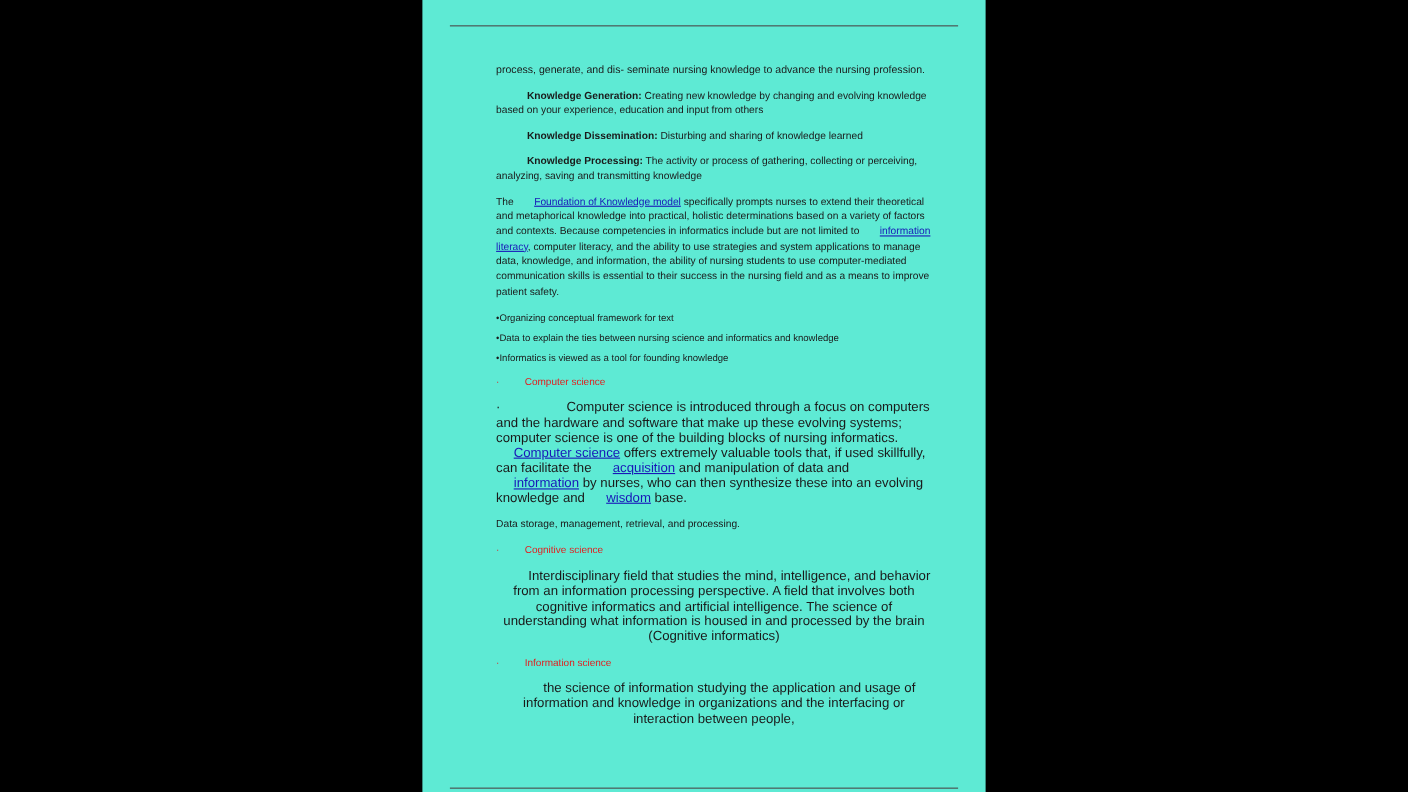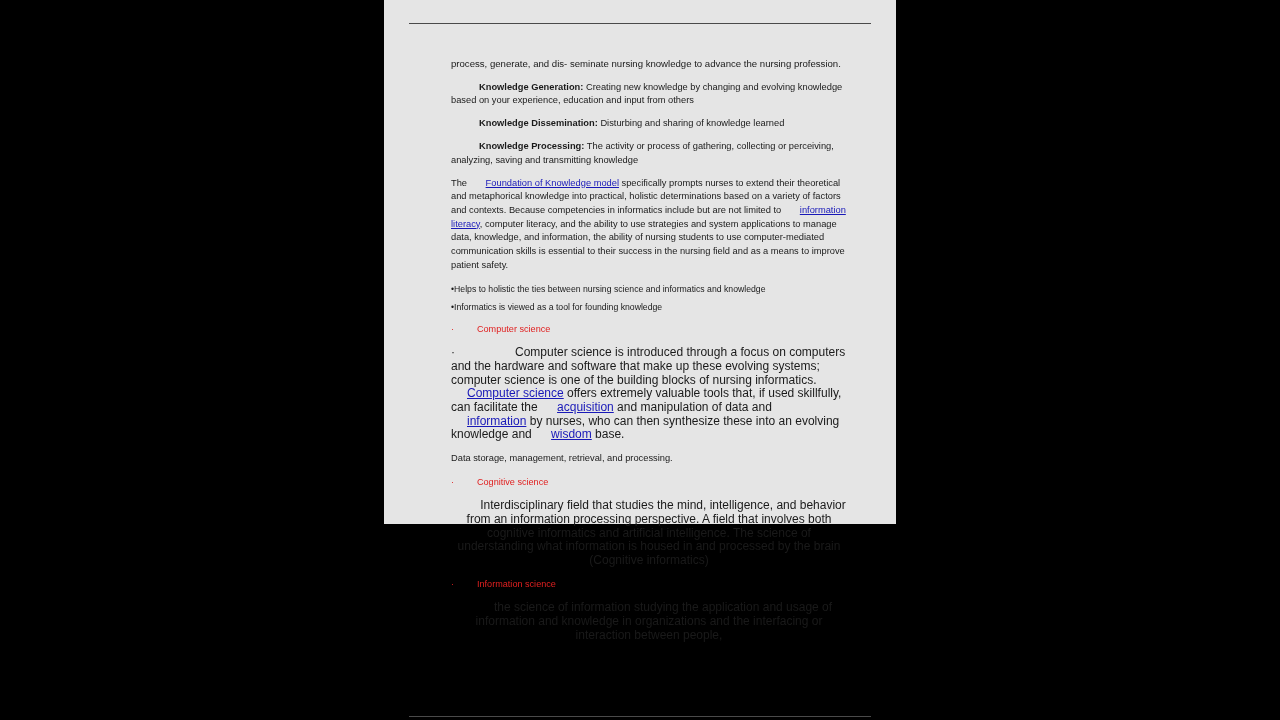--- a/index.html
+++ b/index.html
@@ -14,22 +14,22 @@
     position: relative;
     width: 1280px;
     height: 720px;
     background: #000000;
   }
   #page {
     position: absolute;
     left: 384px;
     top: 0;
     width: 512px;
-    height: 524px;
-    background: #e5e5e5;
+    height: 720px;
+    background: #5eead4;
   }
   .rule {
     position: absolute;
     left: 25px;
     width: 462px;
     height: 0;
     border-top: 1px solid #4a4a4a;
   }
   .rule.top { top: 23px; }
   .rule.bottom { top: 716px; }
@@ -136,21 +136,22 @@
       </p>
 
       <p class="kn-item">
         <b>Knowledge Processing:</b><span> The activity or process of gathering, collecting or perceiving, analyzing, saving and transmitting knowledge</span>
       </p>
 
       <p class="para-model">
         <span>The </span><a class="link" href="#">Foundation of Knowledge model</a><span> specifically prompts nurses to extend their theoretical and metaphorical knowledge into practical, holistic determinations based on a variety of factors and contexts. Because competencies in informatics include but are not limited to </span><a class="link" href="#">information literacy</a><span>, computer literacy, and the ability to use strategies and system applications to manage data, knowledge, and information, the ability of nursing students to use computer-mediated communication skills is essential to their success in the nursing field and as a means to improve patient safety.</span>
       </p>
 
-      <p class="bullet-line">•Helps to holistic the ties between nursing science and informatics and knowledge</p>
+      <p class="bullet-line">•Organizing conceptual framework for text</p>
+      <p class="bullet-line">•Data to explain the ties between nursing science and informatics and knowledge</p>
       <p class="bullet-line">•Informatics is viewed as a tool for founding knowledge</p>
 
       <div class="spacer-sm"></div>
 
       <p class="red-head">
         <span class="dot">·</span>
         <span class="txt">Computer science</span>
       </p>
 
       <p class="para-indent">

